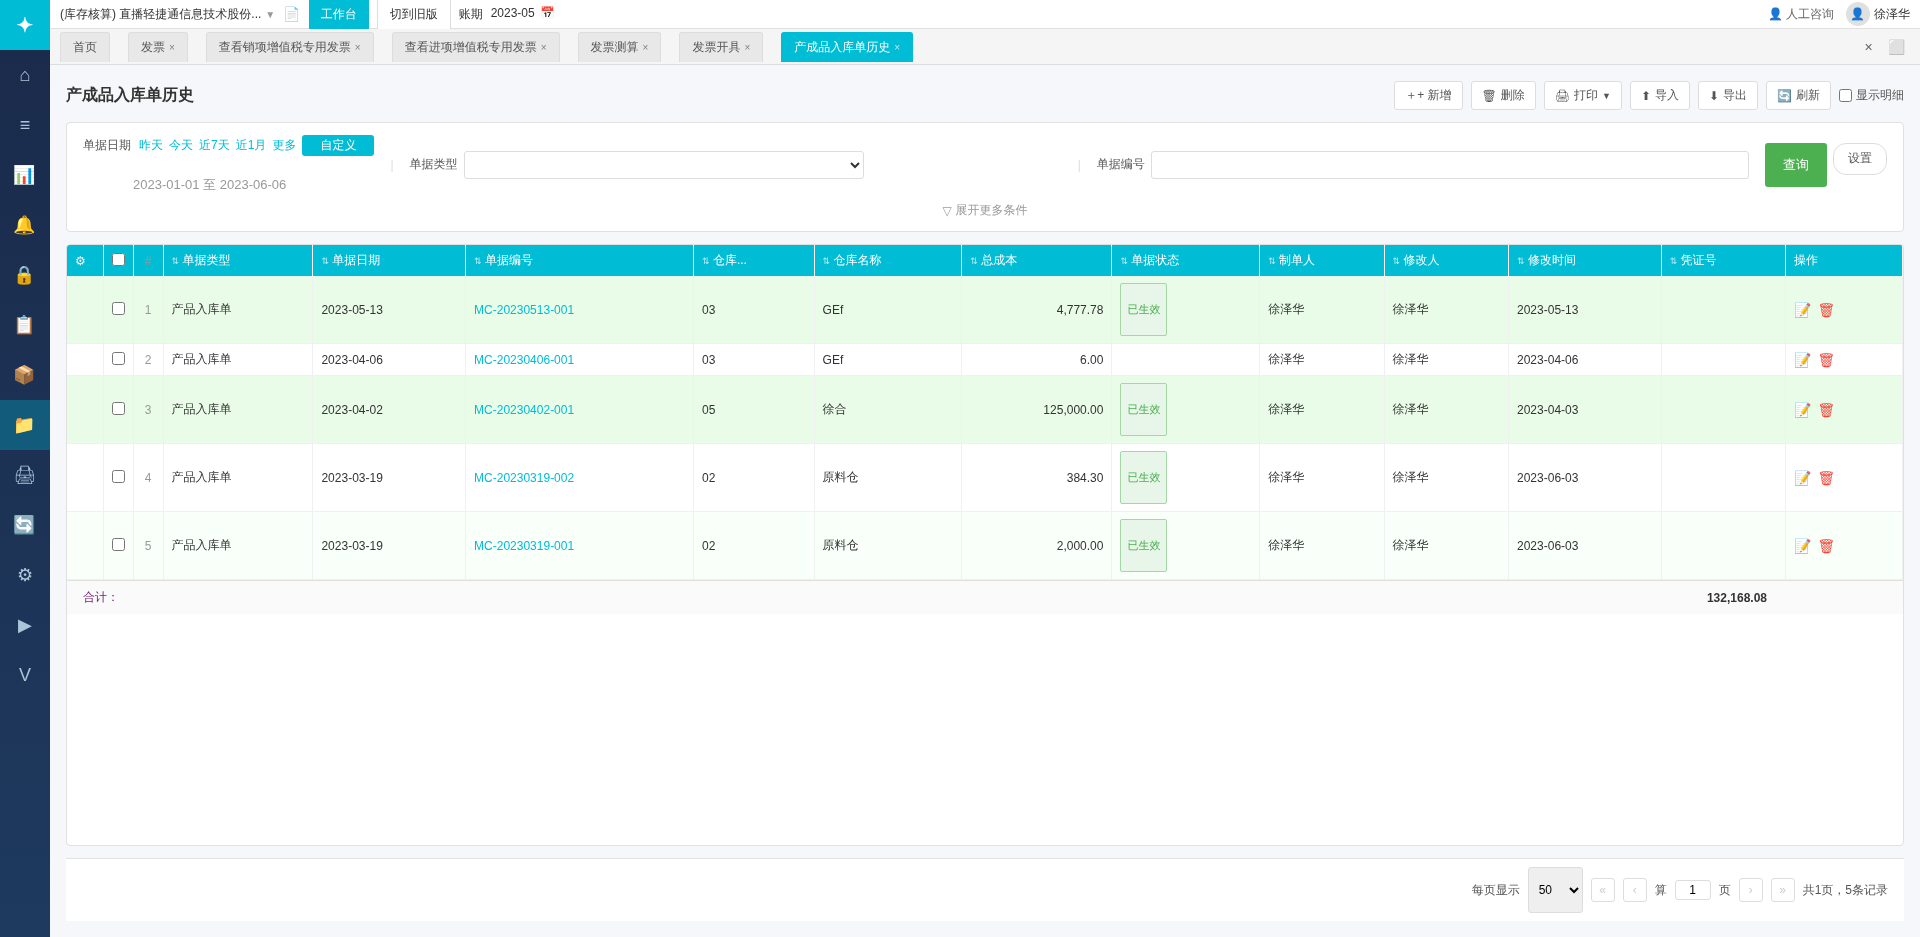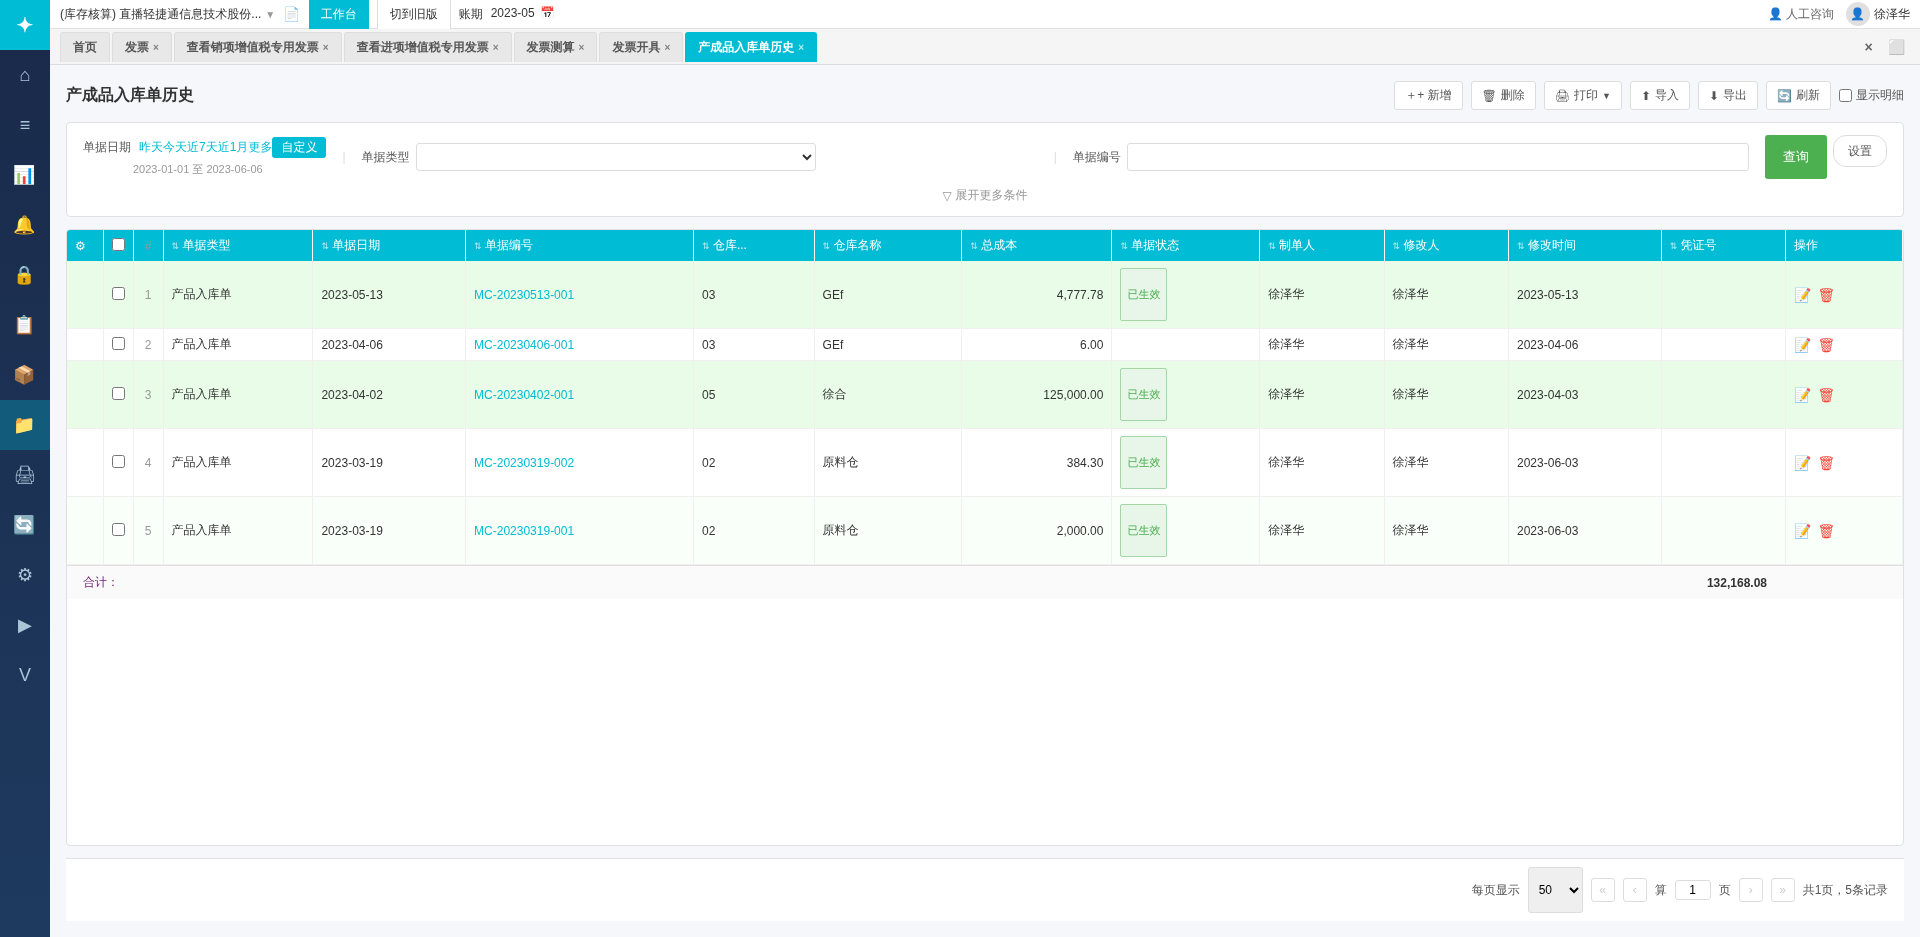--- a/index.html
+++ b/index.html
@@ -130,22 +130,21 @@
     
     .tabbar {
       height: 36px;
       background: #f5f5f5;
       display: flex;
       align-items: center;
       border-bottom: 1px solid #ddd;
       flex-shrink: 0;
       overflow-x: auto;
       padding: 0 10px;
-      gap: 2px;
-      font-weight: bold;
+      gap: 18px;
     }
     .tabbar::-webkit-scrollbar { height: 3px; }
     .tab-item {
       padding: 6px 12px;
       border-radius: 3px 3px 0 0;
       cursor: pointer;
       font-size: 12px;
       color: #555;
       white-space: nowrap;
       display: flex;
@@ -234,39 +233,39 @@
       gap: 16px;
       flex-wrap: wrap;
     }
     .filter-label {
       font-size: 12px;
       color: #555;
       white-space: nowrap;
     }
     .filter-date-options {
       display: flex;
-      gap: 0;
+      gap: 6px;
       align-items: center;
       justify-content: flex-end;
     }
     .date-opt {
       font-size: 12px;
       color: #00bcd4;
       cursor: pointer;
     }
     .date-opt.active {
       background: #00bcd4;
       color: white;
-      padding: 2px 9px;
+      padding: 2px 18px;
       border-radius: 3px;
     }
     .date-range {
-      font-size: 11px;
+      font-size: 13px;
       color: #999;
-      margin-top: 4px;
+      margin-top: 20px;
     }
     .filter-sep {
       color: #ddd;
     }
     .filter-select-wrap {
       display: flex;
       align-items: center;
       gap: 6px;
       flex: 1;
     }

